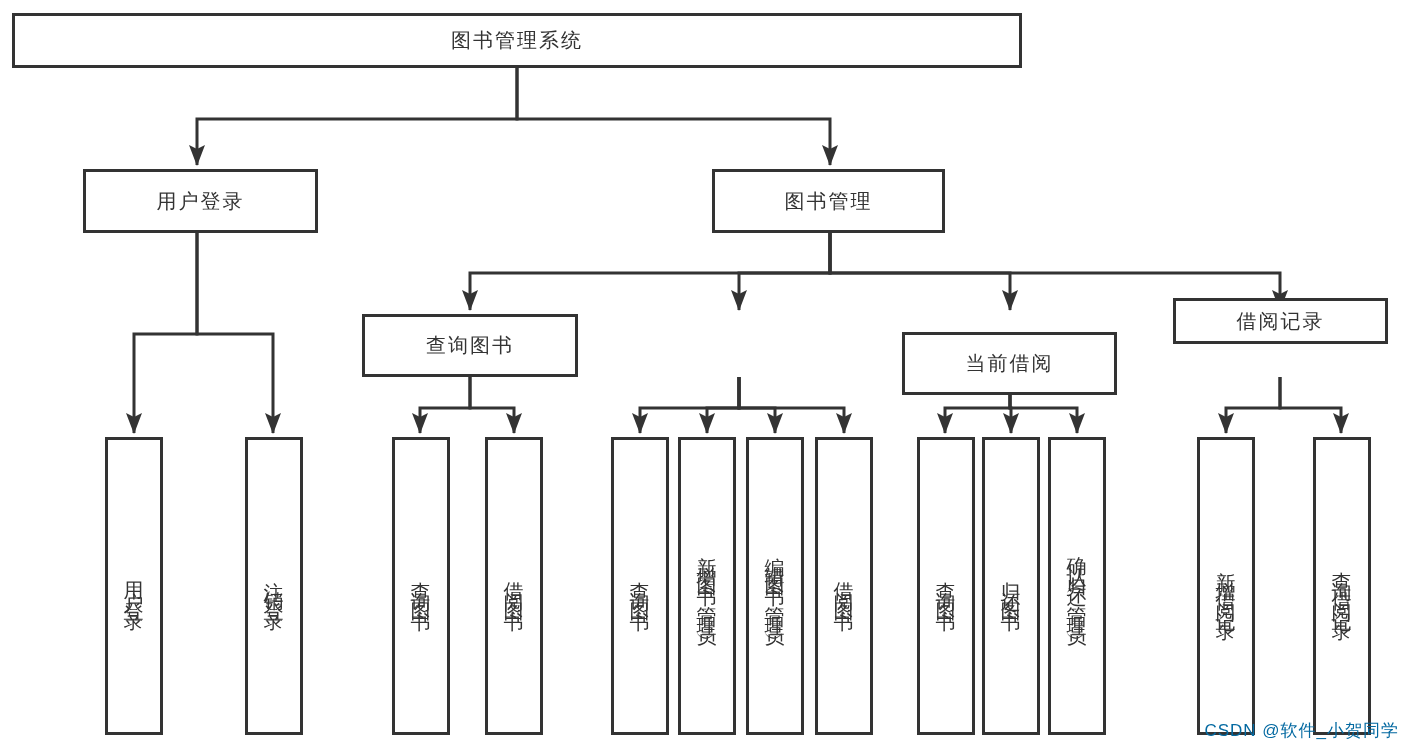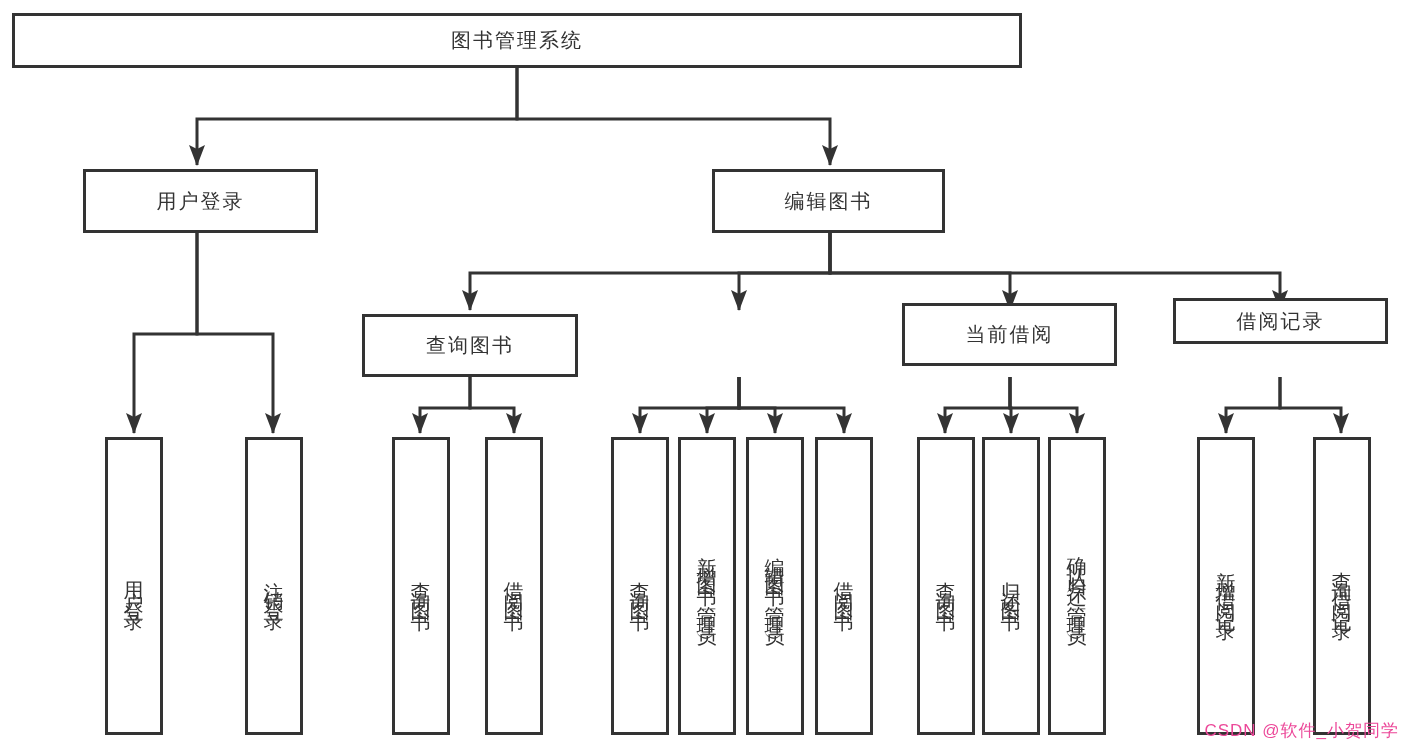--- a/index.html
+++ b/index.html
@@ -43,42 +43,42 @@
     font-size: 20px;
     color: #333333;
     line-height: 1;
   }
   
   #n-root       { left: 12px;   top: 13px;  width: 1010px; height: 55px; }
   #n-userlogin  { left: 83px;   top: 169px; width: 235px;  height: 64px; }
   #n-bookmgmt   { left: 712px;  top: 169px; width: 233px;  height: 64px; }
   #n-newbooks   { left: 362px;  top: 314px; width: 216px;  height: 63px; }
   #n-borrow     { left: 633px;  top: 314px; width: 213px;  height: 63px; }
-  #n-current    { left: 902px;  top: 303px; width: 215px;  height: 63px; }
+  #n-current    { left: 902px;  top: 332px; width: 215px;  height: 63px; }
   #n-records    { left: 1173px; top: 298px; width: 215px;  height: 46px; align-items: center; }
   .leaf { top: 437px; width: 58px; height: 298px; }
   #l-login      { left: 105px; }
   #l-logout     { left: 245px; }
   #l-nb-query   { left: 392px; }
   #l-nb-borrow  { left: 485px; }
   #l-bb-query   { left: 611px; }
   #l-bb-add     { left: 678px; }
   #l-bb-edit    { left: 746px; }
   #l-bb-borrow  { left: 815px; }
   #l-cb-query   { left: 917px; }
   #l-cb-return  { left: 982px; }
   #l-cb-confirm { left: 1048px; }
   #l-br-add     { left: 1197px; }
   #l-br-query   { left: 1313px; }
   .watermark {
     position: absolute;
     right: 6px;
     bottom: 5px;
     font-size: 17px;
-    color: #ec4899;
+    color: #0369a1;
     letter-spacing: 1px;
   }
 </style>
 </head>
 <body>
 
 <div class="canvas">
 
   <svg class="wires" viewBox="0 0 1405 747" xmlns="http://www.w3.org/2000/svg">
     <defs>
@@ -117,21 +117,21 @@
   </svg>
 
   <div class="node" id="n-root">
     <span>图书管理系统</span>
   </div>
 
   <div class="node" id="n-userlogin">
     <span>用户登录</span>
   </div>
   <div class="node" id="n-bookmgmt">
-    <span>编辑图书</span>
+    <span>图书管理</span>
   </div>
 
   <div class="node" id="n-newbooks">
     <span>查询图书</span>
   </div>
   <div class="node" id="n-current">
     <span>当前借阅</span>
   </div>
   <div class="node" id="n-records">
     <span>借阅记录</span>

